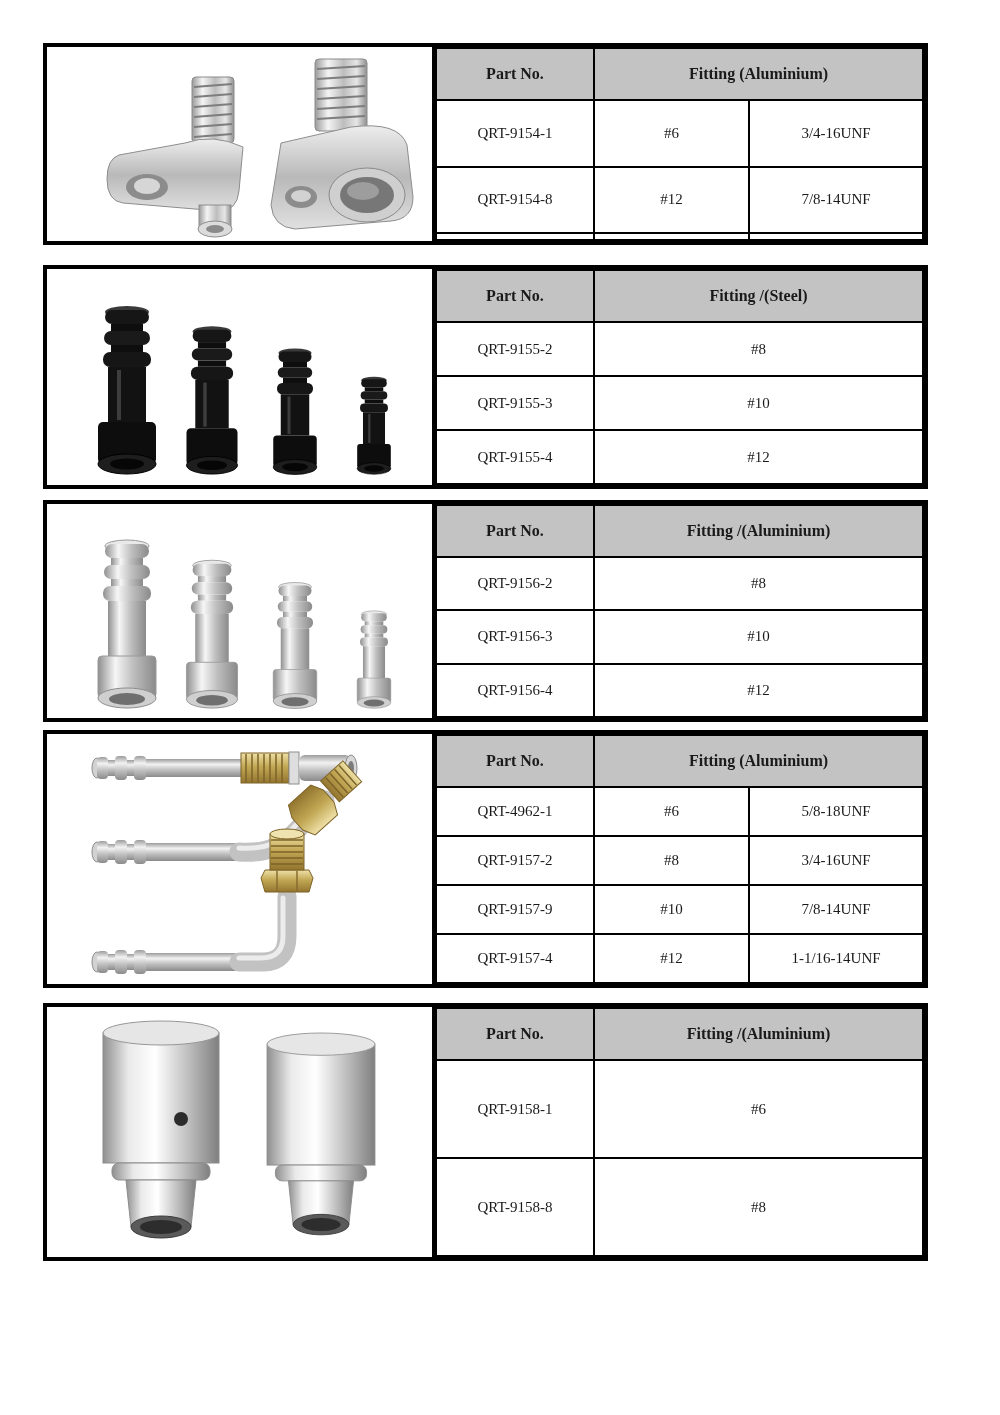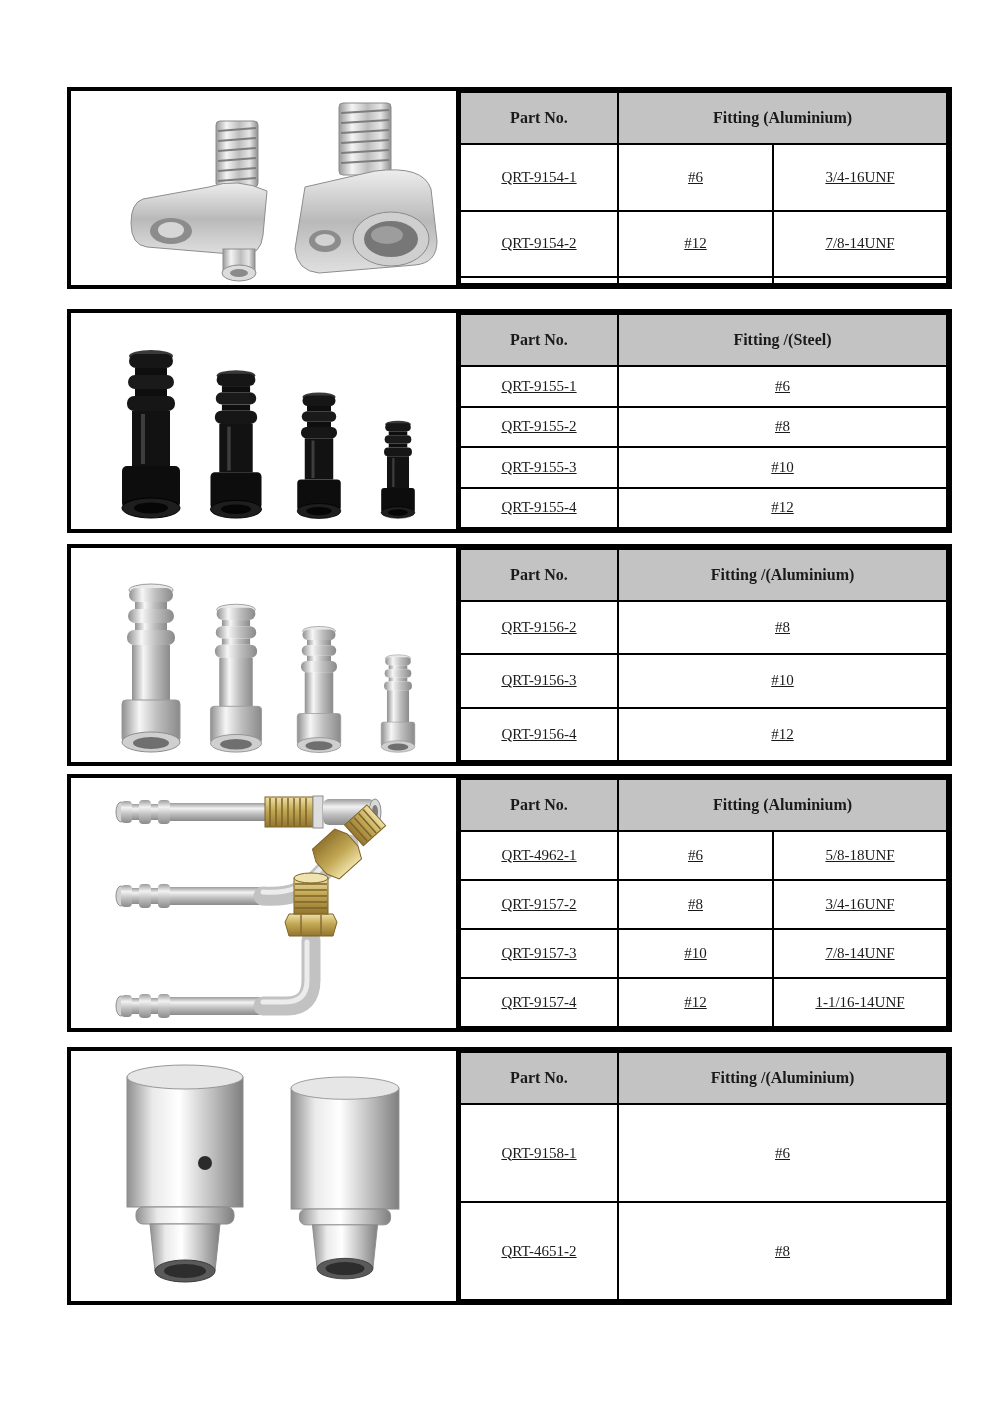--- a/index.html
+++ b/index.html
@@ -1,17 +1,17 @@
 <!DOCTYPE html>
 <html><head>
 <meta charset="utf-8">
 <style>
   html,body{margin:0;padding:0;background:#ffffff;}
   body{width:1000px;height:1415px;font-family:"Liberation Serif", serif;color:#1a1a1a;}
-  .page{padding:43px 0 0 67px;margin-top:44px;}
+  .page{padding:43px 0 0 43px;}
   .panel{
     width:885px;
     border:4px solid #000;
     background:#fff;
     display:flex;
     box-sizing:border-box;
   }
   .s1{height:202px;margin-bottom:20px;}
   .s2{height:224px;margin-bottom:11px;}
   .s3{height:222px;margin-bottom:8px;}
@@ -41,21 +41,21 @@
     vertical-align:middle;
     padding:0;
     overflow:hidden;
   }
   .spec thead tr{height:52px;}
   .spec th{
     background:#c3c3c3;
     font-weight:bold;
     font-size:16px;
   }
-  .spec td{font-size:15px;text-decoration:underline;}
+  .spec td{font-size:15px;}
   col.c-part{width:158px;}
   col.c-size{width:155px;}
 </style>
 </head>
 <body>
 
 <div class="page">
 
   <section class="panel s1">
     <div class="photo">
@@ -125,21 +125,21 @@
             <th colspan="2">Fitting (Aluminium)</th>
           </tr>
         </thead>
         <tbody>
           <tr>
             <td>QRT-9154-1</td>
             <td>#6</td>
             <td>3/4-16UNF</td>
           </tr>
           <tr>
-            <td>QRT-9154-2</td>
+            <td>QRT-9154-8</td>
             <td>#12</td>
             <td>7/8-14UNF</td>
           </tr>
           <tr>
             <td></td>
             <td></td>
             <td></td>
           </tr>
         </tbody>
       </table>
@@ -177,24 +177,20 @@
             <col>
           </colgroup>
         <thead>
           <tr>
             <th>Part No.</th>
             <th>Fitting /(Steel)</th>
           </tr>
         </thead>
         <tbody>
           <tr>
-            <td>QRT-9155-1</td>
-            <td>#6</td>
-          </tr>
-          <tr>
             <td>QRT-9155-2</td>
             <td>#8</td>
           </tr>
           <tr>
             <td>QRT-9155-3</td>
             <td>#10</td>
           </tr>
           <tr>
             <td>QRT-9155-4</td>
             <td>#12</td>
@@ -362,21 +358,21 @@
             <td>QRT-4962-1</td>
             <td>#6</td>
             <td>5/8-18UNF</td>
           </tr>
           <tr>
             <td>QRT-9157-2</td>
             <td>#8</td>
             <td>3/4-16UNF</td>
           </tr>
           <tr>
-            <td>QRT-9157-3</td>
+            <td>QRT-9157-9</td>
             <td>#10</td>
             <td>7/8-14UNF</td>
           </tr>
           <tr>
             <td>QRT-9157-4</td>
             <td>#12</td>
             <td>1-1/16-14UNF</td>
           </tr>
         </tbody>
       </table>
@@ -423,21 +419,21 @@
             <th>Part No.</th>
             <th>Fitting /(Aluminium)</th>
           </tr>
         </thead>
         <tbody>
           <tr>
             <td>QRT-9158-1</td>
             <td>#6</td>
           </tr>
           <tr>
-            <td>QRT-4651-2</td>
+            <td>QRT-9158-8</td>
             <td>#8</td>
           </tr>
         </tbody>
       </table>
     </div>
   </section>
 
 </div>
 
 </body></html>

